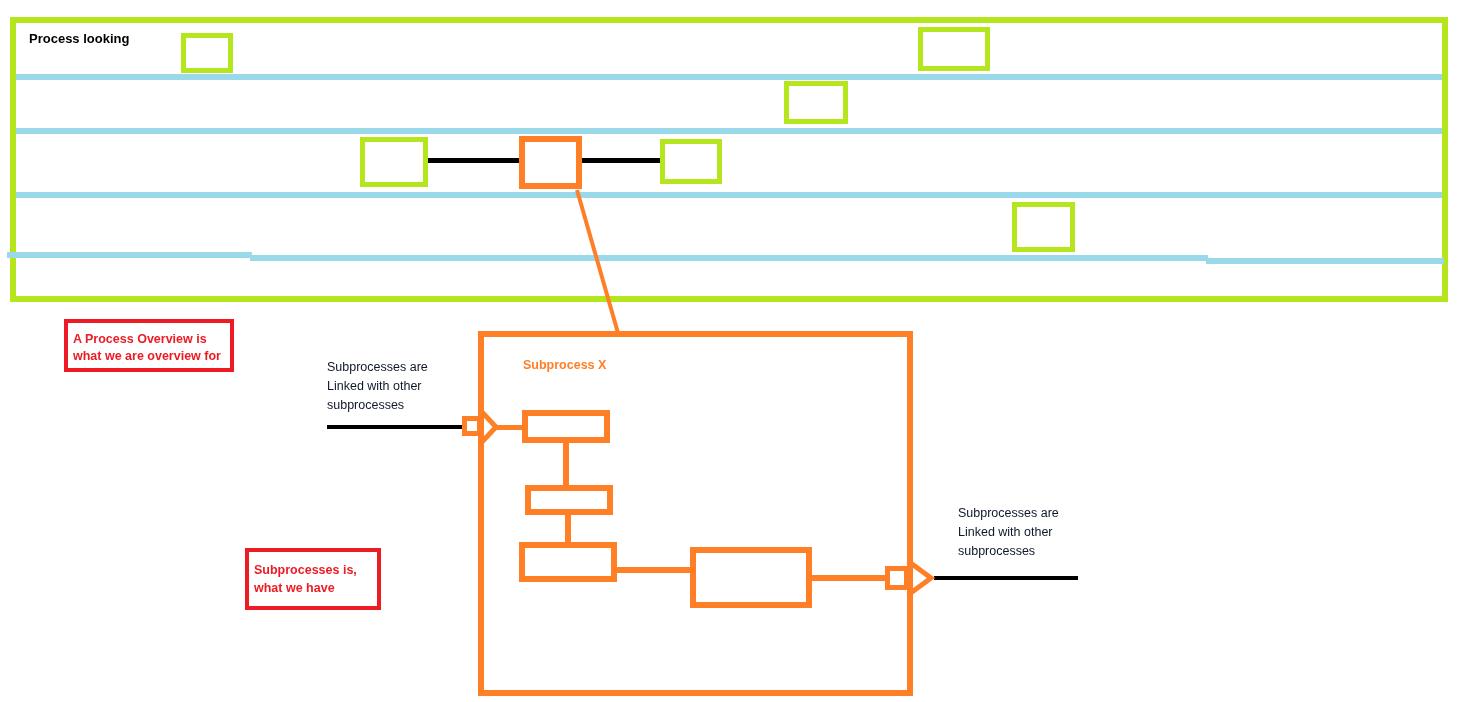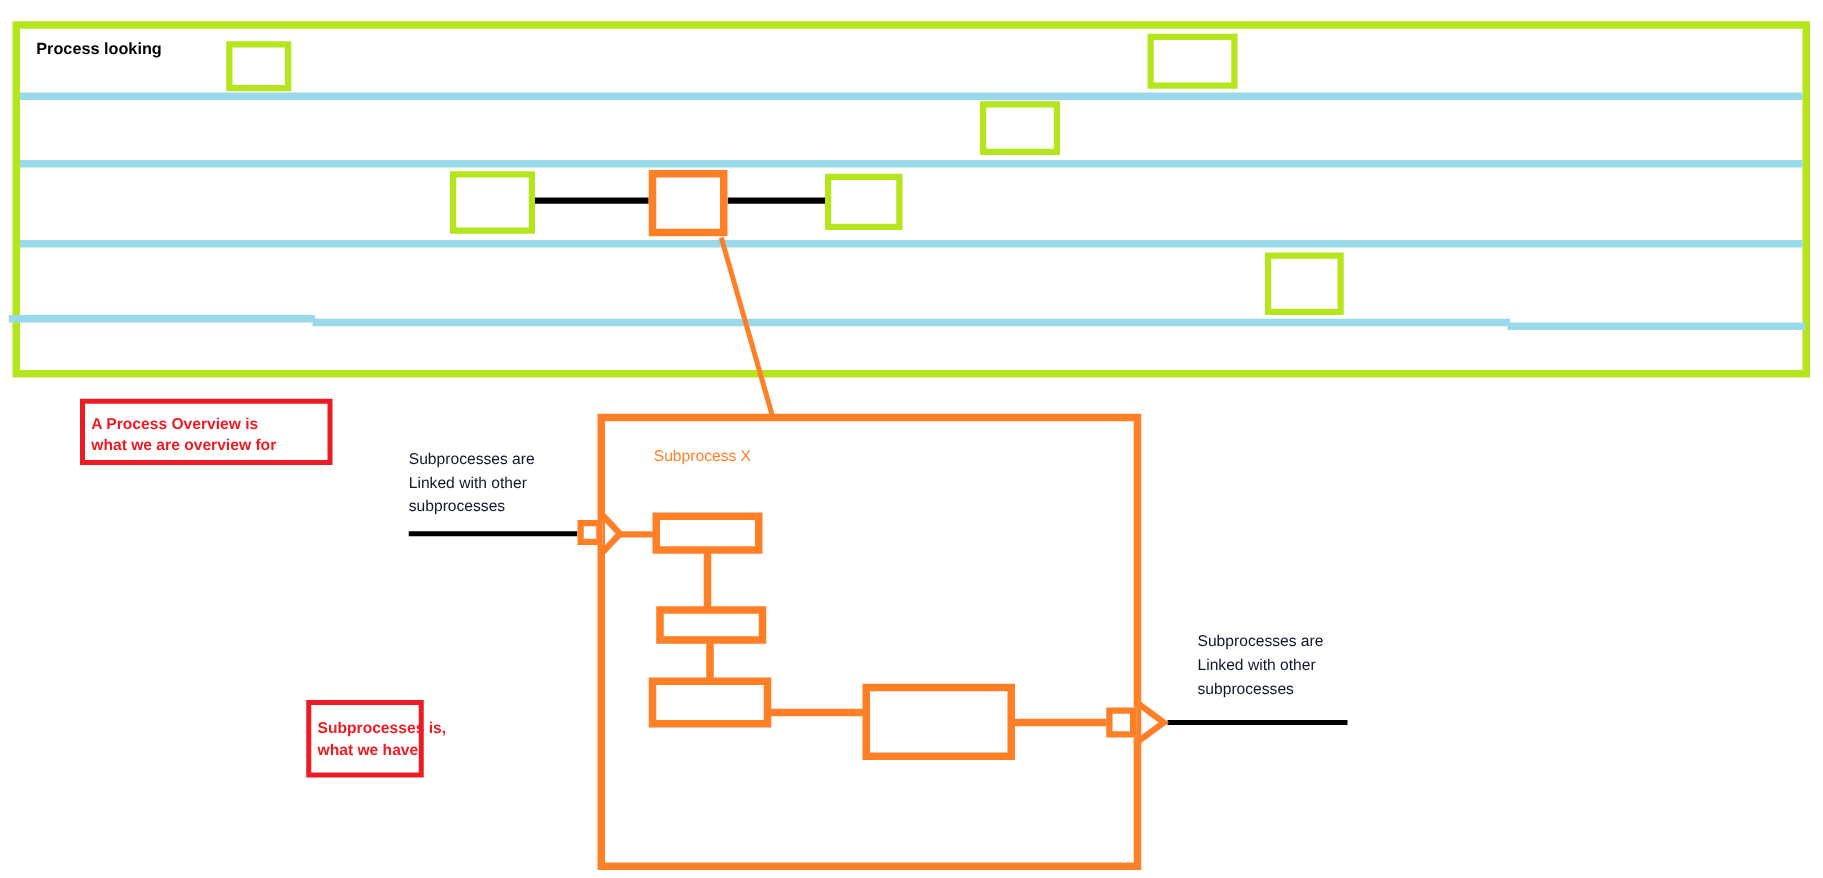--- a/index.html
+++ b/index.html
@@ -12,21 +12,21 @@
   .po-frame{left:10px;top:17px;width:1426px;height:273px;border:6px solid #B5E61D;background:transparent;}
   .po-title{left:29px;top:31px;font-size:13px;font-weight:bold;color:#000;white-space:nowrap;}
   .lane{height:6px;background:#99D9EA;}
   
   .gbox{border:5px solid #B5E61D;background:#fff;box-sizing:border-box;}
   .obox{border:6px solid #FF7F27;background:#fff;box-sizing:border-box;}
   .black-line{background:#000;}
   .orange-line{background:#FF7F27;}
   
   .sp-frame{left:478px;top:331px;width:423px;height:353px;border:6px solid #FF7F27;background:transparent;}
-  .sp-title{left:523px;top:358px;font-size:12.5px;font-weight:normal;color:#FF7F27;white-space:nowrap;}
+  .sp-title{left:523px;top:358px;font-size:12.5px;font-weight:bold;color:#FF7F27;white-space:nowrap;}
   .port{border:5px solid #FF7F27;background:#fff;box-sizing:border-box;}
   
   .note-frame{border:4px solid #ED1C24;background:#fff;box-sizing:border-box;color:#ED1C24;
     font-size:12.5px;font-weight:bold;line-height:17px;}
   .note-frame .pad{padding:8px 4px 0 5px;}
   .link-note{color:#0f172a;font-size:12.5px;font-weight:normal;line-height:19px;white-space:nowrap;}
   .nowrap{white-space:nowrap;}
   svg.overlay{left:0;top:0;pointer-events:none;}
 </style>
 </head>
@@ -88,27 +88,27 @@
     <div class="nowrap">Linked with other</div>
     <div class="nowrap">subprocesses</div>
   </div>
 
   <div class="abs link-note" style="left:958px;top:504px;">
     <div class="nowrap">Subprocesses are</div>
     <div class="nowrap">Linked with other</div>
     <div class="nowrap">subprocesses</div>
   </div>
 
-  <div class="abs note-frame" style="left:64px;top:319px;width:202px;height:53px;">
+  <div class="abs note-frame" style="left:64px;top:319px;width:170px;height:53px;">
     <div class="pad">
       <div class="nowrap">A Process Overview is</div>
       <div class="nowrap">what we are overview for</div>
     </div>
   </div>
 
-  <div class="abs note-frame" style="left:245px;top:560px;width:94px;height:62px;line-height:18px;">
+  <div class="abs note-frame" style="left:245px;top:548px;width:136px;height:62px;line-height:18px;">
     <div class="pad" style="padding-top:9px;">
       <div class="nowrap">Subprocesses is,</div>
       <div class="nowrap">what we have</div>
     </div>
   </div>
 
 </div>
 
 </body></html>

